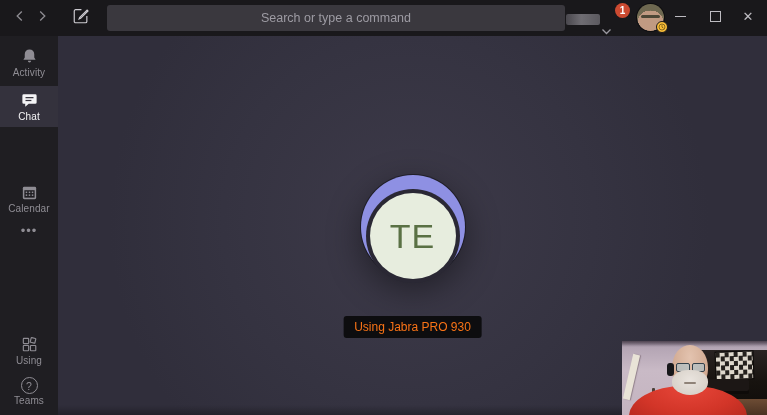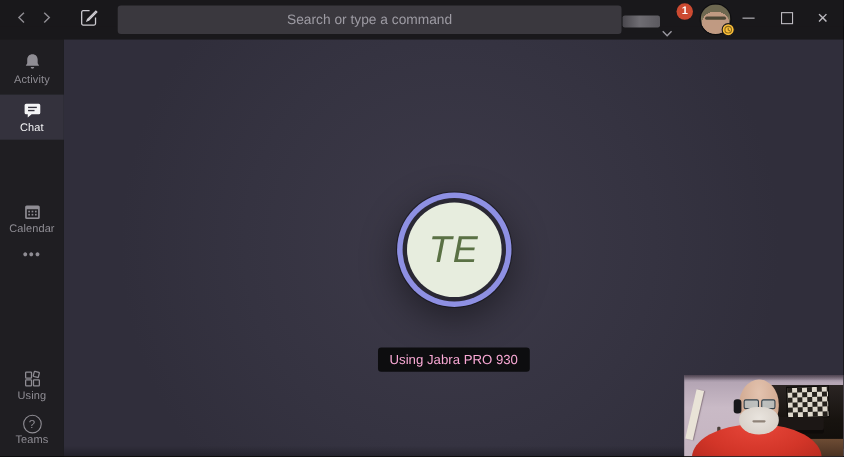--- a/index.html
+++ b/index.html
@@ -48,27 +48,27 @@
   .si-apps{top:294px;height:36px;}
   .si-help{top:336px;height:36px;}
   .help-circle{width:17px;height:17px;border:1.3px solid currentColor;border-radius:50%;
      margin:0 auto;font-size:10.5px;line-height:16px;box-sizing:border-box;}
 
   
   .stage{position:absolute;left:58px;top:36px;right:0;bottom:0;
      background:radial-gradient(circle 300px at 49.5% 49%, #3d3a49 0%, #353341 62%, #302e3b 100%);}
   .stage-avatar{position:absolute;left:50%;top:139px;transform:translateX(-50%);
      width:104px;height:104px;border-radius:50%;background:#8e90e3;
-     display:flex;align-items:center;justify-content:center;
-     box-shadow:0 0 0 1px rgba(15,14,20,.55), 0 10px 34px rgba(0,0,0,.45);font-style:italic;}
+     display:flex;align-items:flex-end;justify-content:center;
+     box-shadow:0 0 0 1px rgba(15,14,20,.55), 0 10px 34px rgba(0,0,0,.45);}
   .stage-avatar .inner{width:86px;height:86px;border-radius:50%;background:#e7edde;
      box-shadow:0 0 0 4px #2a2834;display:flex;align-items:center;justify-content:center;
      color:#5a7144;font-size:34px;letter-spacing:1px;}
   .toast{position:absolute;left:50%;top:280px;transform:translateX(-50%);
-     background:#0d0d0f;color:#f9a8d4;font-size:12px;padding:4px 11px;border-radius:3px;white-space:nowrap;}
+     background:#0d0d0f;color:#f97316;font-size:12px;padding:4px 11px;border-radius:3px;white-space:nowrap;}
   .stage-fade{position:absolute;left:0;right:0;bottom:0;height:10px;background:linear-gradient(transparent,rgba(0,0,0,.28));}
 
   
   .cam{position:absolute;right:0;bottom:0;width:145px;height:74px;overflow:hidden;cursor:pointer;z-index:10;
      background:linear-gradient(180deg,#7e7282 0%,#b4a5b4 9%,#c9bac6 40%,#c4b4c0 100%);}
   .cam *{position:absolute;}
   .cam .doorframe{left:6px;top:13px;width:7px;height:46px;background:#e9e3d7;transform:rotate(13deg);box-shadow:1px 0 1px rgba(90,70,80,.5);}
   .cam .knob{left:30px;top:47px;width:3px;height:6px;background:#4a3f38;border-radius:1px;}
   .cam .shelf{right:0;top:9px;width:66px;height:58px;background:linear-gradient(180deg,#2a2423 0%,#17130f 55%,#100d0a 100%);}
   .cam .wood{right:0;bottom:0;width:40px;height:16px;background:linear-gradient(180deg,#6d4c34,#4a3222);}

